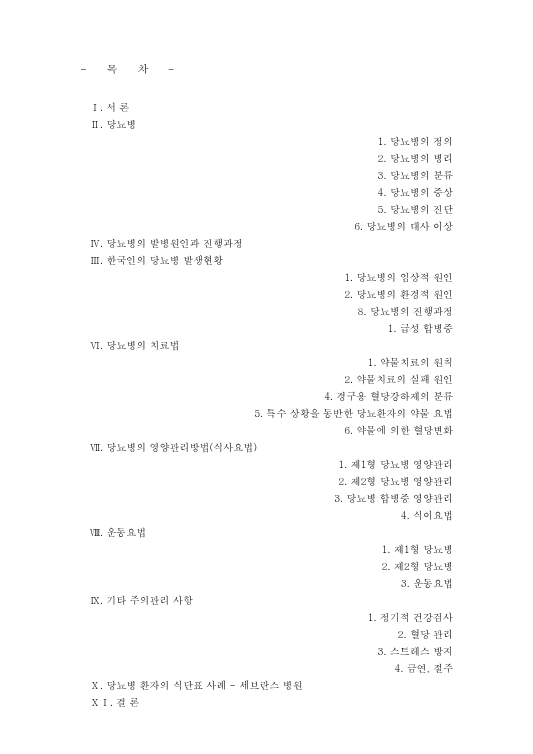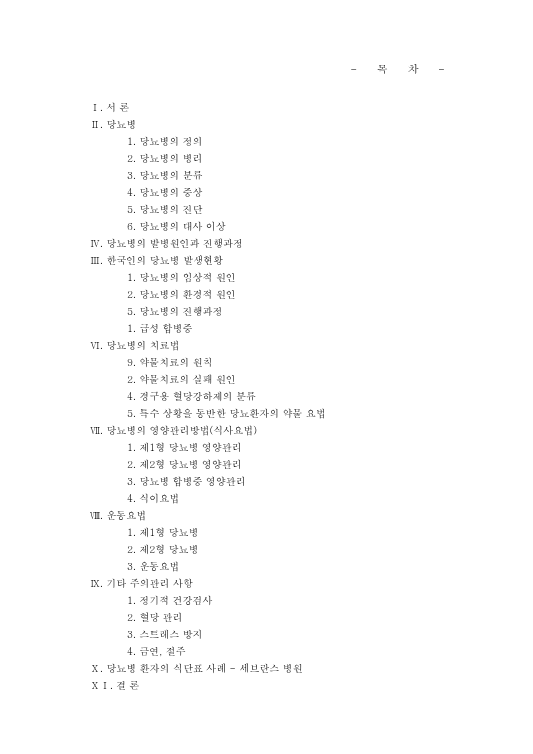--- a/index.html
+++ b/index.html
@@ -11,57 +11,59 @@
       width: 533px;
       height: 754px;
       background: #ffffff;
       font-family: "Batang", "Gungsuh", serif;
       font-size: 10px;
       color: #000;
       padding: 60px 80px 40px 80px;
       line-height: 1.7;
     }
     .toc-title {
-      text-align: right;
+      text-align: left;
       font-size: 11px;
       letter-spacing: 8px;
       margin-bottom: 20px;
     }
     .level-1 {
       margin-left: 10px;
     }
     .level-2 {
-      margin-left: 47px;
+      margin-left: 30px;
+      text-align: right;
     }
   </style>
 </head>
 <body>
 
 <div class="toc-title">- 목 차 -</div>
 
 <div id="toc-container">
     <div class="level-1">Ⅰ. 서 론</div>
     <div class="level-1">Ⅱ. 당뇨병</div>
     <div class="level-2">1. 당뇨병의 정의</div>
     <div class="level-2">2. 당뇨병의 병리</div>
     <div class="level-2">3. 당뇨병의 분류</div>
     <div class="level-2">4. 당뇨병의 증상</div>
     <div class="level-2">5. 당뇨병의 진단</div>
     <div class="level-2">6. 당뇨병의 대사 이상</div>
     <div class="level-1">Ⅳ. 당뇨병의 발병원인과 진행과정</div>
     <div class="level-1">Ⅲ. 한국인의 당뇨병 발생현황</div>
     <div class="level-2">1. 당뇨병의 임상적 원인</div>
     <div class="level-2">2. 당뇨병의 환경적 원인</div>
-    <div class="level-2">5. 당뇨병의 진행과정</div>
+    <div class="level-2">8. 당뇨병의 진행과정</div>
     <div class="level-2">1. 급성 합병증</div>
     <div class="level-1">Ⅵ. 당뇨병의 치료법</div>
-    <div class="level-2">9. 약물치료의 원칙</div>
+    <div class="level-2">1. 약물치료의 원칙</div>
     <div class="level-2">2. 약물치료의 실패 원인</div>
     <div class="level-2">4. 경구용 혈당강하제의 분류</div>
     <div class="level-2">5. 특수 상황을 동반한 당뇨환자의 약물 요법</div>
+    <div class="level-2">6. 약물에 의한 혈당변화</div>
     <div class="level-1">Ⅶ. 당뇨병의 영양관리방법(식사요법)</div>
     <div class="level-2">1. 제1형 당뇨병 영양관리</div>
     <div class="level-2">2. 제2형 당뇨병 영양관리</div>
     <div class="level-2">3. 당뇨병 합병증 영양관리</div>
     <div class="level-2">4. 식이요법</div>
     <div class="level-1">Ⅷ. 운동요법</div>
     <div class="level-2">1. 제1형 당뇨병</div>
     <div class="level-2">2. 제2형 당뇨병</div>
     <div class="level-2">3. 운동요법</div>
     <div class="level-1">Ⅸ. 기타 주의관리 사항</div>

